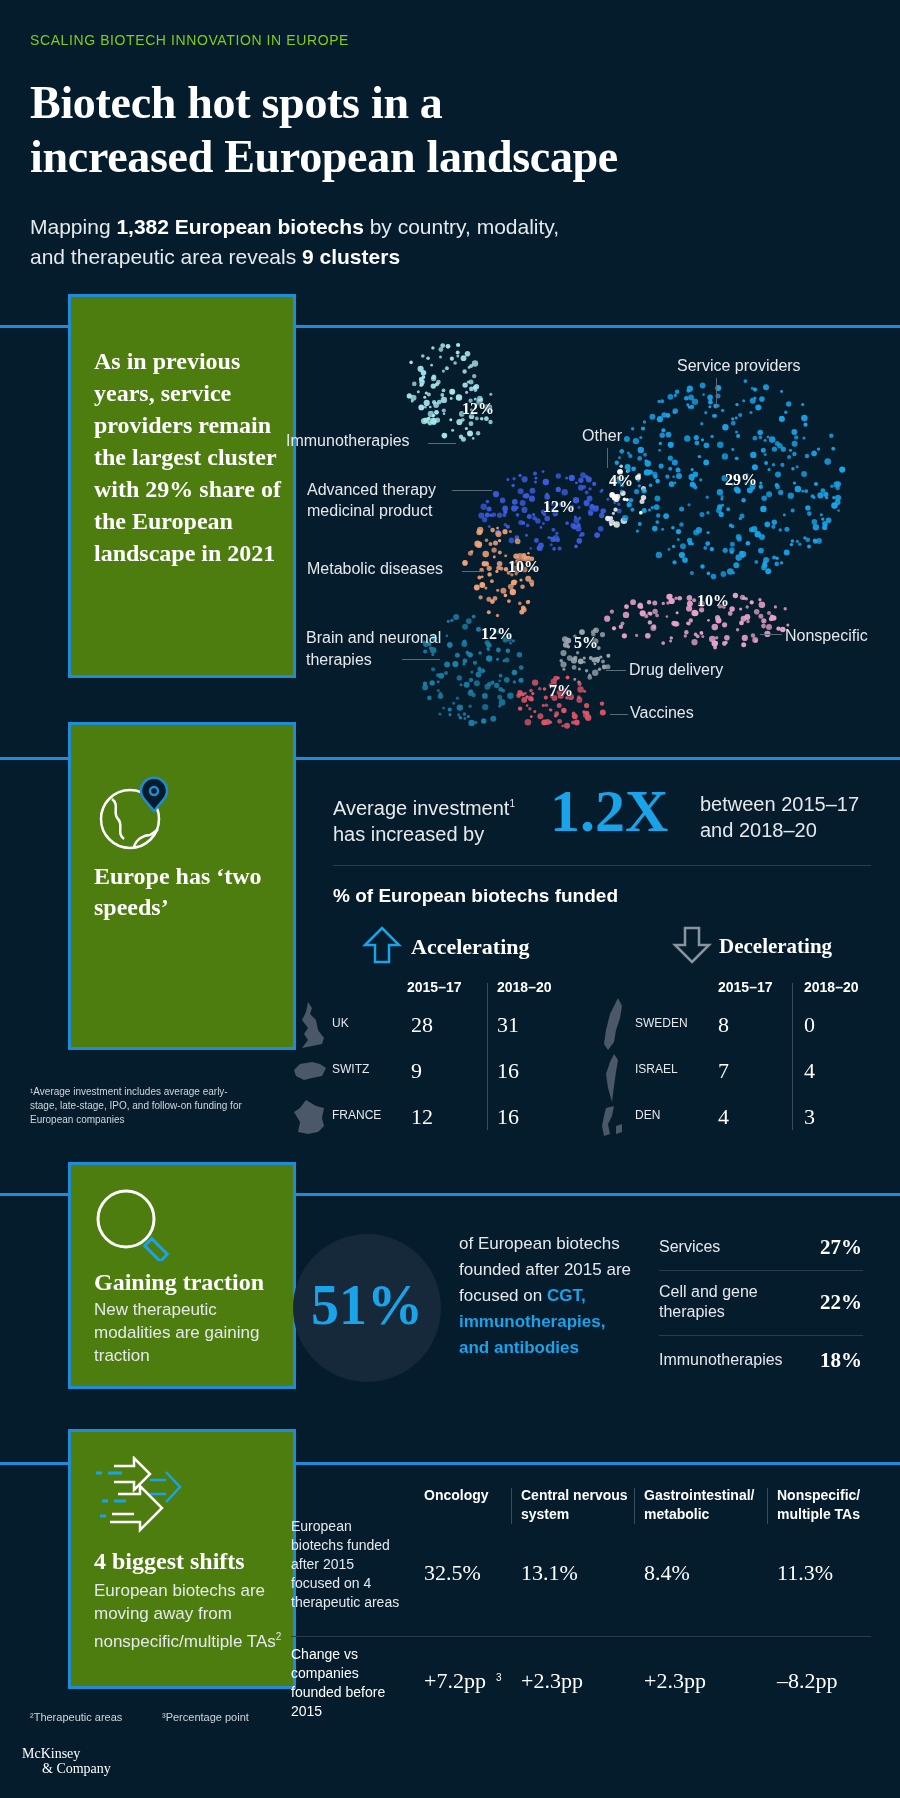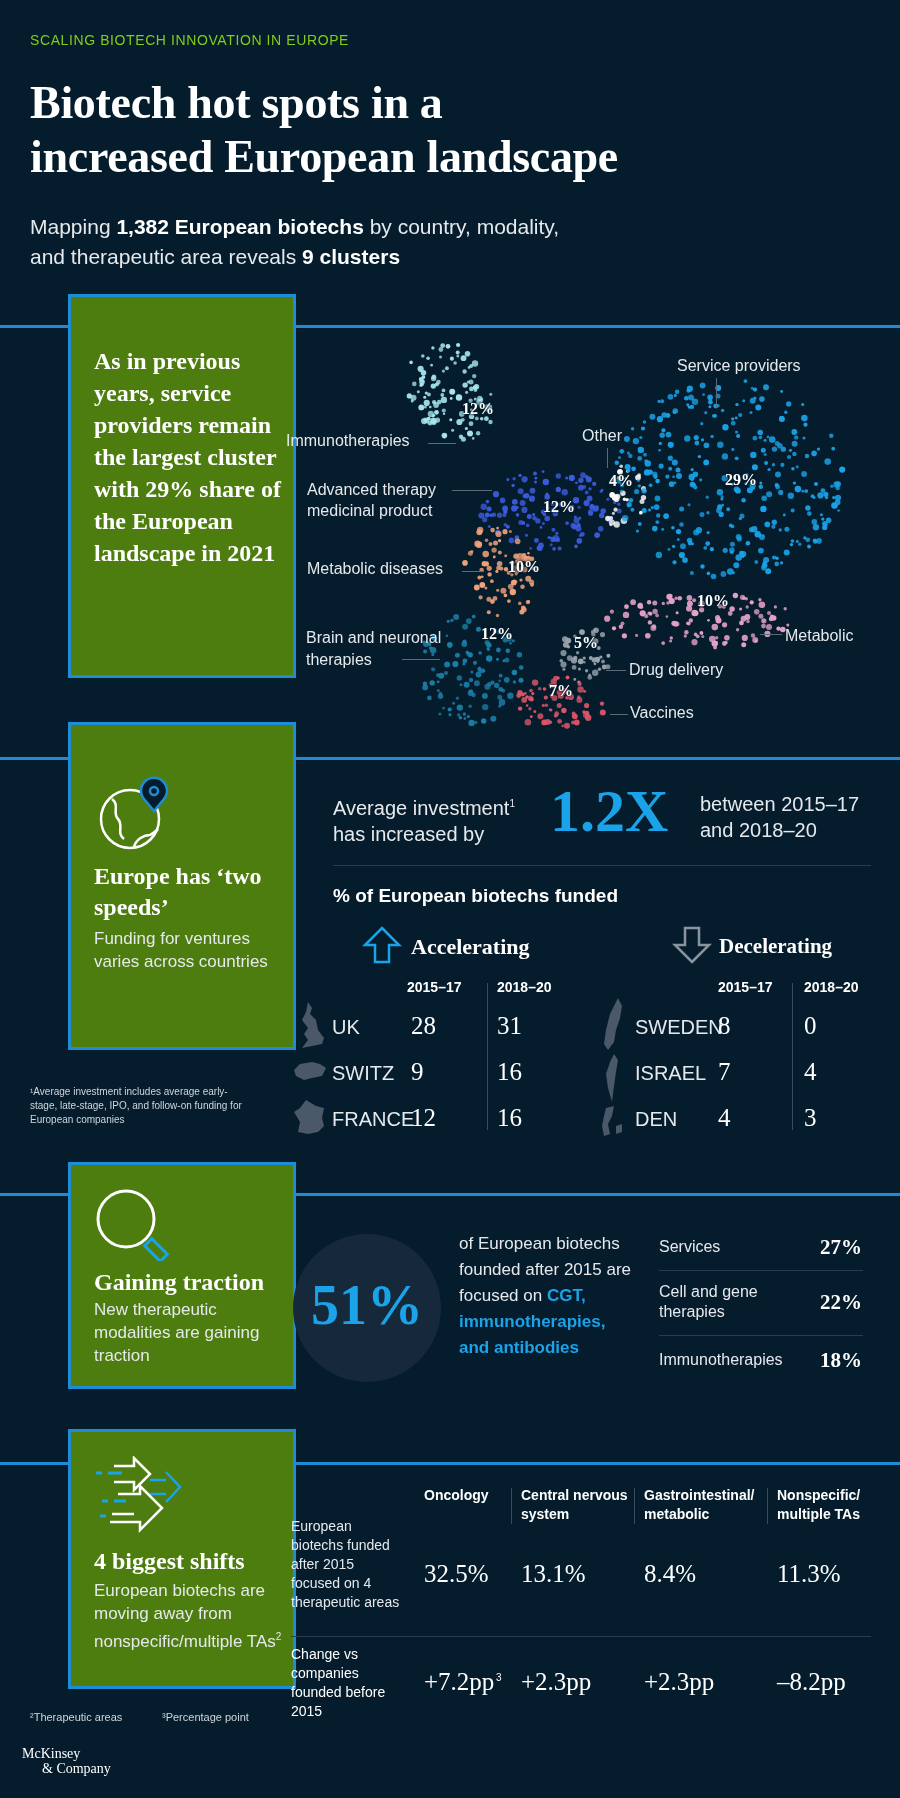--- a/index.html
+++ b/index.html
@@ -12,23 +12,23 @@
   .subtitle b { color: #fff; }
   .hline { height: 3px; background: #1f8dd6; left: 0; width: 900px; }
   .card { border: 3px solid #1f8dd6; background: #4d7c0f; left: 32px; width: 228px; margin-left: 36px; }
   .card-title { font-size: 24px; line-height: 31px; font-weight: bold; }
   .card-sub { font-size: 17px; line-height: 23px; color: #e6e9ec; }
   .lbl { font-size: 16px; color: #e6e9ec; white-space: nowrap; }
   .leader { height: 1px; background: #5b6a78; }
   .pct { font-family: "Liberation Serif", serif; font-size: 16px; font-weight: bold; color: #fff; text-shadow: 0 0 3px #051c2c, 0 0 3px #051c2c; }
   .divider { height: 1px; background: #2a3c4d; }
   .vdiv { width: 1px; background: #3a4b5c; }
-  .num { font-family: "Liberation Serif", serif; font-size: 25px; }
+  .num { font-family: "Liberation Serif", serif; font-size: 22px; }
   .colhead { font-size: 14px; font-weight: bold; }
-  .country { font-size: 20px; color: #e6e9ec; }
+  .country { font-size: 12px; color: #e6e9ec; }
 </style>
 </head>
 <body>
 
 <div class="abs eyebrow">SCALING BIOTECH INNOVATION IN EUROPE</div>
 <div class="abs title serif">
   <div>Biotech hot spots in a</div>
   <div>increased European landscape</div>
 </div>
 <div class="abs subtitle">
@@ -1062,21 +1062,21 @@
 <div class="abs lbl" style="left:307px;top:479px;line-height:21px;white-space:normal;width:160px;">Advanced therapy medicinal product</div>
 <div class="abs leader" style="left:452px;top:490px;width:40px;"></div>
 <div class="abs lbl" style="left:307px;top:560px;">Metabolic diseases</div>
 <div class="abs leader" style="left:462px;top:571px;width:22px;"></div>
 <div class="abs lbl" style="left:306px;top:627px;line-height:22px;white-space:normal;width:150px;">Brain and neuronal therapies</div>
 <div class="abs leader" style="left:402px;top:659px;width:38px;"></div>
 <div class="abs lbl" style="left:582px;top:427px;">Other</div>
 <div class="abs" style="left:607px;top:448px;width:1px;height:20px;background:#5b6a78;"></div>
 <div class="abs lbl" style="left:677px;top:357px;">Service providers</div>
 <div class="abs" style="left:716px;top:378px;width:1px;height:30px;background:#5b6a78;"></div>
-<div class="abs lbl" style="left:785px;top:627px;">Metabolic</div>
+<div class="abs lbl" style="left:785px;top:627px;">Nonspecific</div>
 <div class="abs leader" style="left:760px;top:634px;width:22px;"></div>
 <div class="abs lbl" style="left:629px;top:661px;">Drug delivery</div>
 <div class="abs leader" style="left:606px;top:670px;width:20px;"></div>
 <div class="abs lbl" style="left:630px;top:704px;">Vaccines</div>
 <div class="abs leader" style="left:610px;top:714px;width:18px;"></div>
 
 <div class="abs pct" style="left:462px;top:400px;">12%</div>
 <div class="abs pct" style="left:543px;top:498px;">12%</div>
 <div class="abs pct" style="left:508px;top:558px;">10%</div>
 <div class="abs pct" style="left:481px;top:625px;">12%</div>
@@ -1089,21 +1089,20 @@
 <div class="abs hline" style="top:757px;"></div>
 <div class="abs card" style="top:722px;height:328px;padding:48px 0 0 23px;">
   <svg width="90" height="80" viewBox="0 0 90 80">
     <circle cx="36" cy="46" r="29" fill="none" stroke="#fff" stroke-width="2.5"></circle>
     <path d="M18 26 C 26 32, 18 40, 24 46 C 30 52, 22 60, 30 66" fill="none" stroke="#fff" stroke-width="2.5"></path>
     <path d="M40 74 C 42 66, 50 62, 56 62 C 60 60, 62 58, 64 56" fill="none" stroke="#fff" stroke-width="2.5"></path>
     <path d="M60 38 L 50 26 A 13 13 0 1 1 70 26 Z" fill="#051c2c" stroke="#1f8dd6" stroke-width="2.5"></path>
     <circle cx="60" cy="18" r="4" fill="none" stroke="#1f8dd6" stroke-width="2.5"></circle>
   </svg>
   <div class="serif card-title" style="margin-top:4px;width:200px;">Europe has ‘two speeds’</div>
-  <div class="card-sub" style="margin-top:4px;width:200px;">Funding for ventures varies across countries</div>
 </div>
 <div class="abs" style="left:30px;top:1085px;width:220px;font-size:10px;line-height:14px;color:#d0d6dc;">¹Average investment includes average early-stage, late-stage, IPO, and follow-on funding for European companies</div>
 
 <div class="abs" style="left:333px;top:791px;font-size:20px;line-height:26px;color:#e6e9ec;">
   <div><span>Average investment</span><sup style="font-size:10px;">1</sup></div>
   <div>has increased by</div>
 </div>
 <div class="abs serif" style="left:550px;top:778px;font-size:60px;line-height:66px;font-weight:bold;color:#1aa3e8;">1.2X</div>
 <div class="abs" style="left:700px;top:791px;font-size:20px;line-height:26px;color:#e6e9ec;">
   <div>between 2015–17</div>

